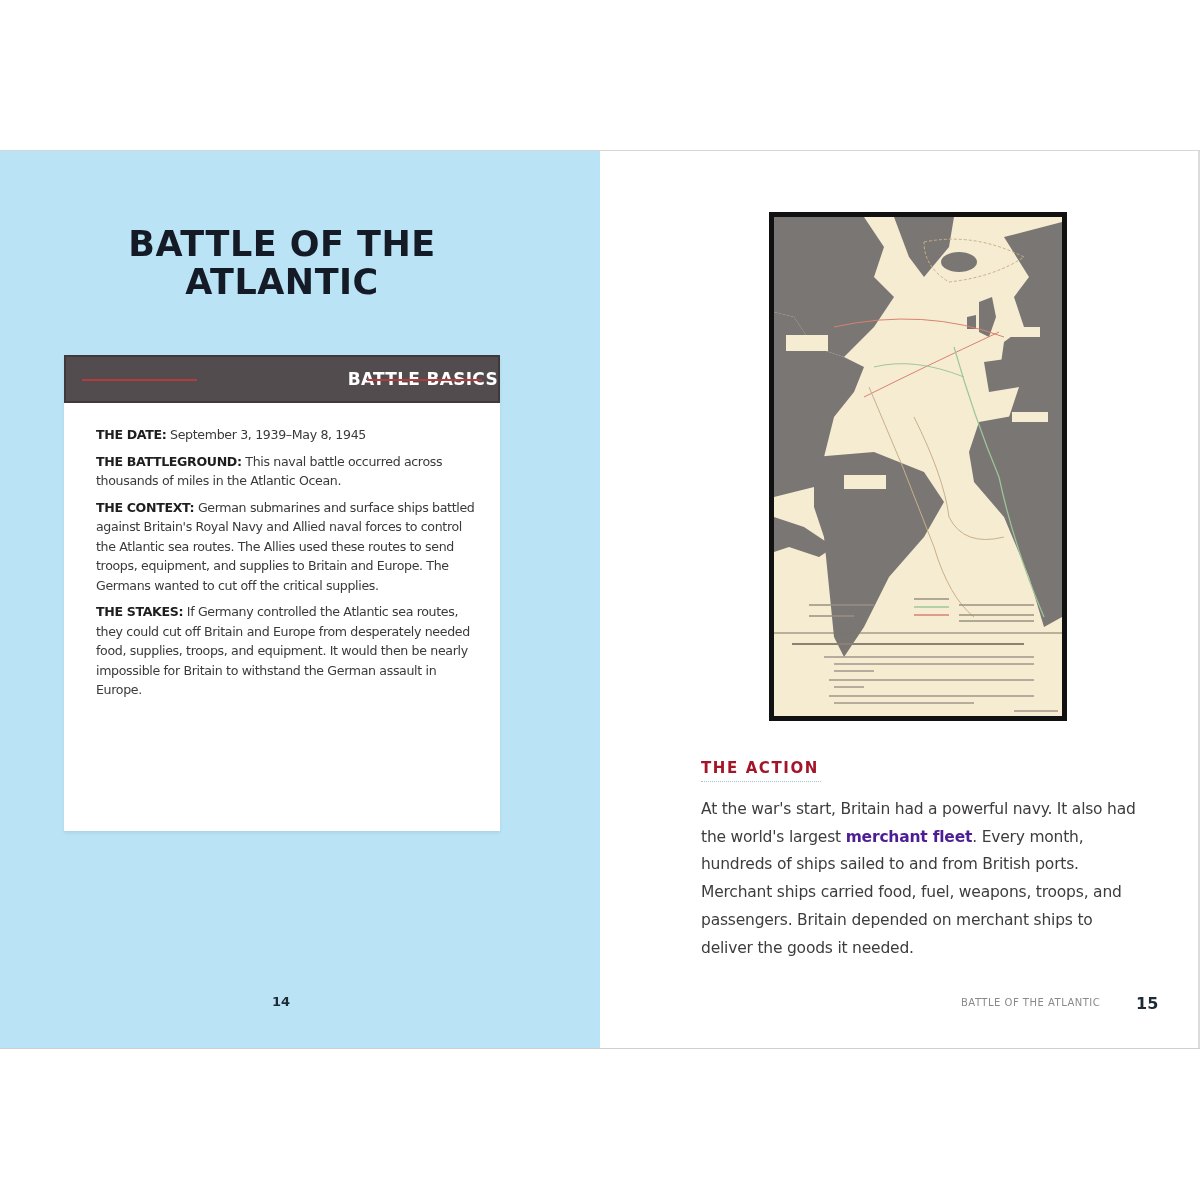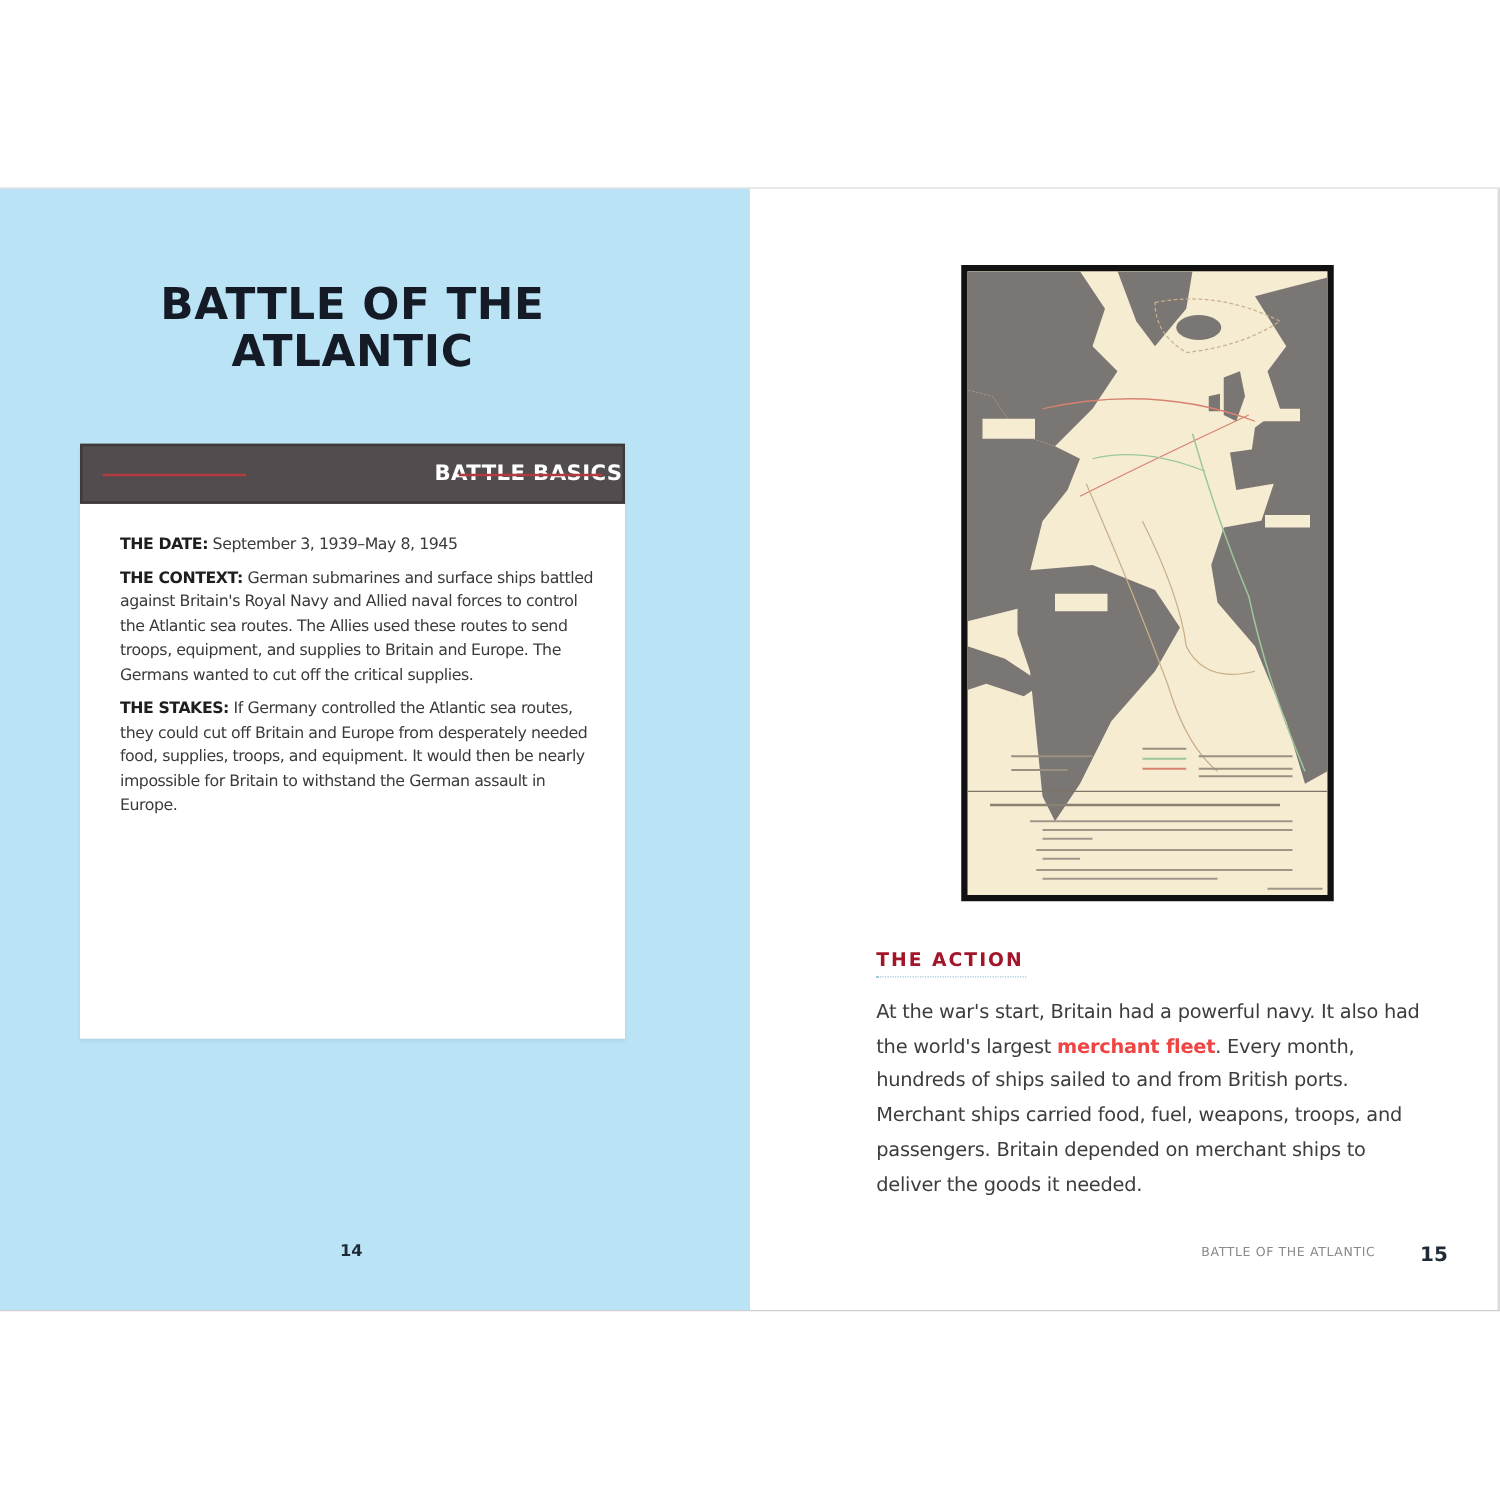--- a/index.html
+++ b/index.html
@@ -68,21 +68,21 @@
     }
     .section-underline {
       position: absolute; left: 101px; top: 630px; width: 120px; height: 1px;
       border-top: 1px dotted #9fc7d6;
     }
     .body-text {
       position: absolute; left: 101px; top: 645px; width: 445px;
       font-family: "DejaVu Sans", sans-serif; font-size: 15.5px; line-height: 27.7px;
       color: #3d3d3d; letter-spacing: -0.2px;
     }
-    .body-text b { color: #ef4444; }
+    .body-text b { color: #4c1d95; }
 
     .running-head {
       position: absolute; left: 361px; top: 846px; font-size: 10px; color: #8a8a8a; letter-spacing: 0.5px;
     }
     .page-num-right {
       position: absolute; left: 536px; top: 843px; font-size: 16px; font-weight: bold; color: #1e2a36;
     }
   </style>
 </head>
 <body>
@@ -96,20 +96,21 @@
     </div>
 
     <div class="basics-box">
       <div class="basics-header">
         <span class="rule left"></span>
         <span class="label">BATTLE BASICS</span>
         <span class="rule right"></span>
       </div>
       <div class="basics-body">
         <p class="fact"><span class="key">THE DATE:</span><span> September 3, 1939–May 8, 1945</span></p>
+        <p class="fact"><span class="key">THE BATTLEGROUND:</span><span> This naval battle occurred across thousands of miles in the Atlantic Ocean.</span></p>
         <p class="fact"><span class="key">THE CONTEXT:</span><span> German submarines and surface ships battled against Britain's Royal Navy and Allied naval forces to control the Atlantic sea routes. The Allies used these routes to send troops, equipment, and supplies to Britain and Europe. The Germans wanted to cut off the critical supplies.</span></p>
         <p class="fact"><span class="key">THE STAKES:</span><span> If Germany controlled the Atlantic sea routes, they could cut off Britain and Europe from desperately needed food, supplies, troops, and equipment. It would then be nearly impossible for Britain to withstand the German assault in Europe.</span></p>
       </div>
     </div>
 
     <div class="page-num-left">14</div>
   </div>
 
   <div class="page-right">
     <div class="map-frame">

